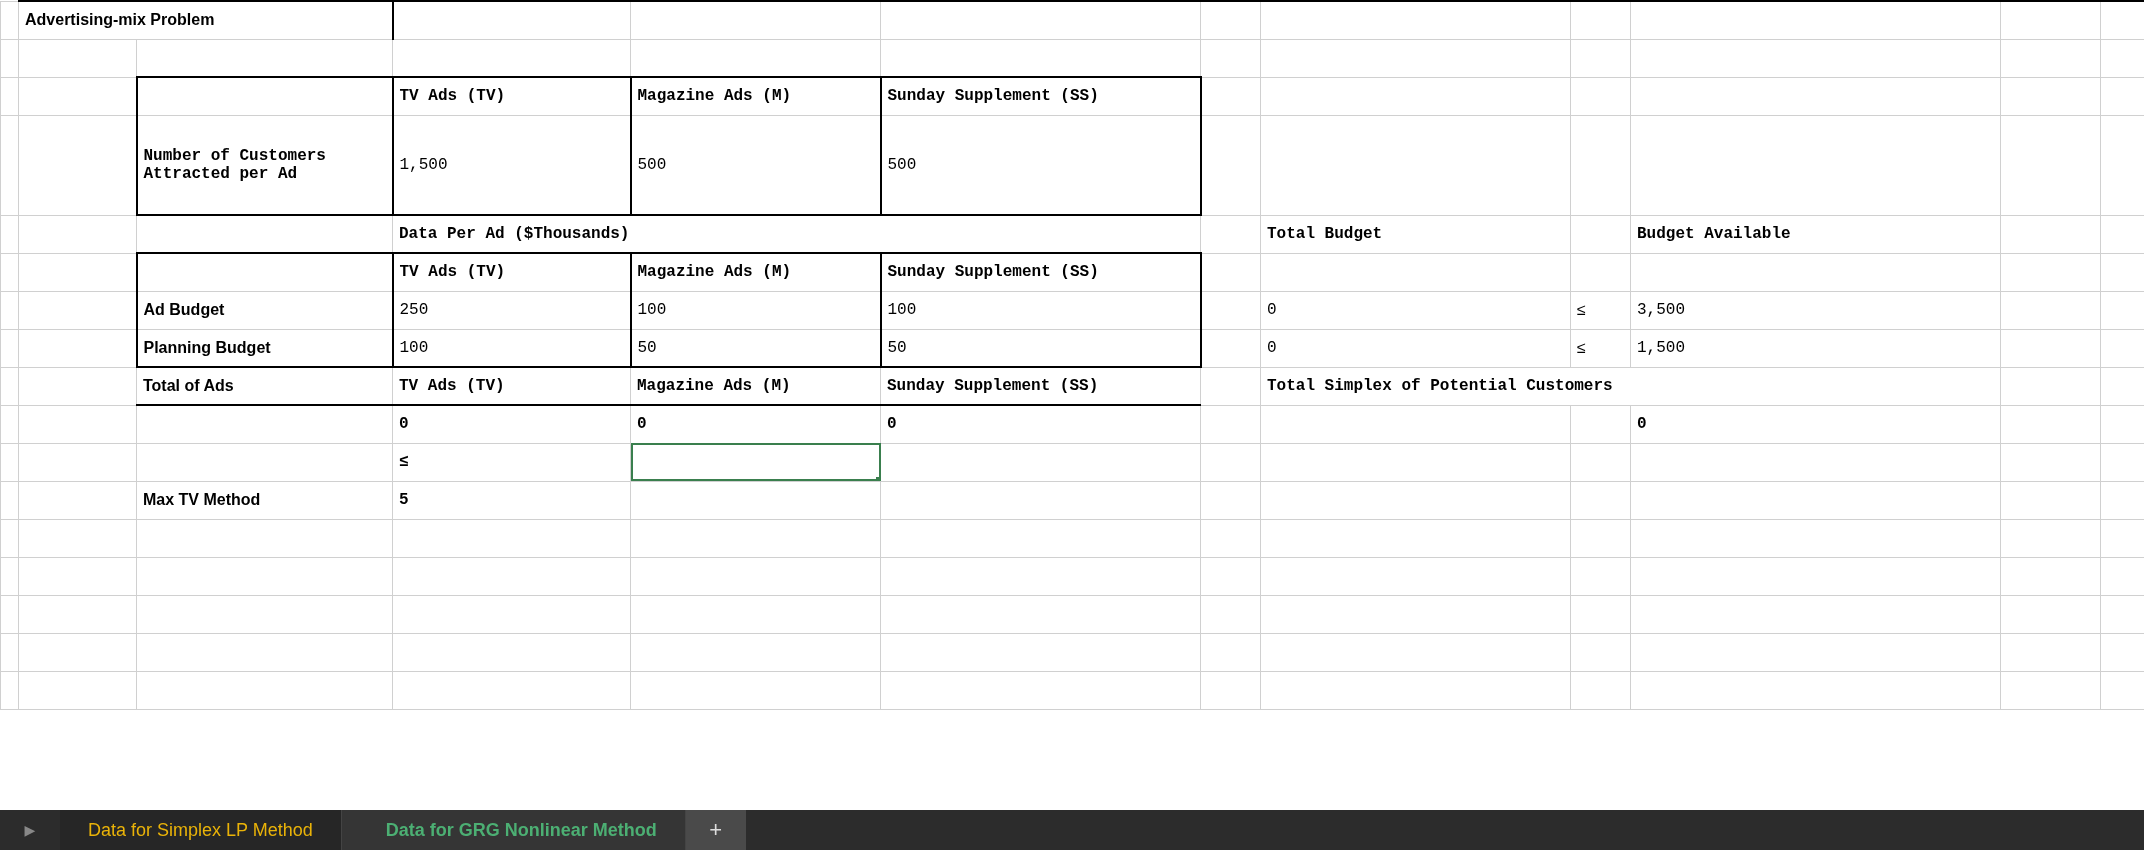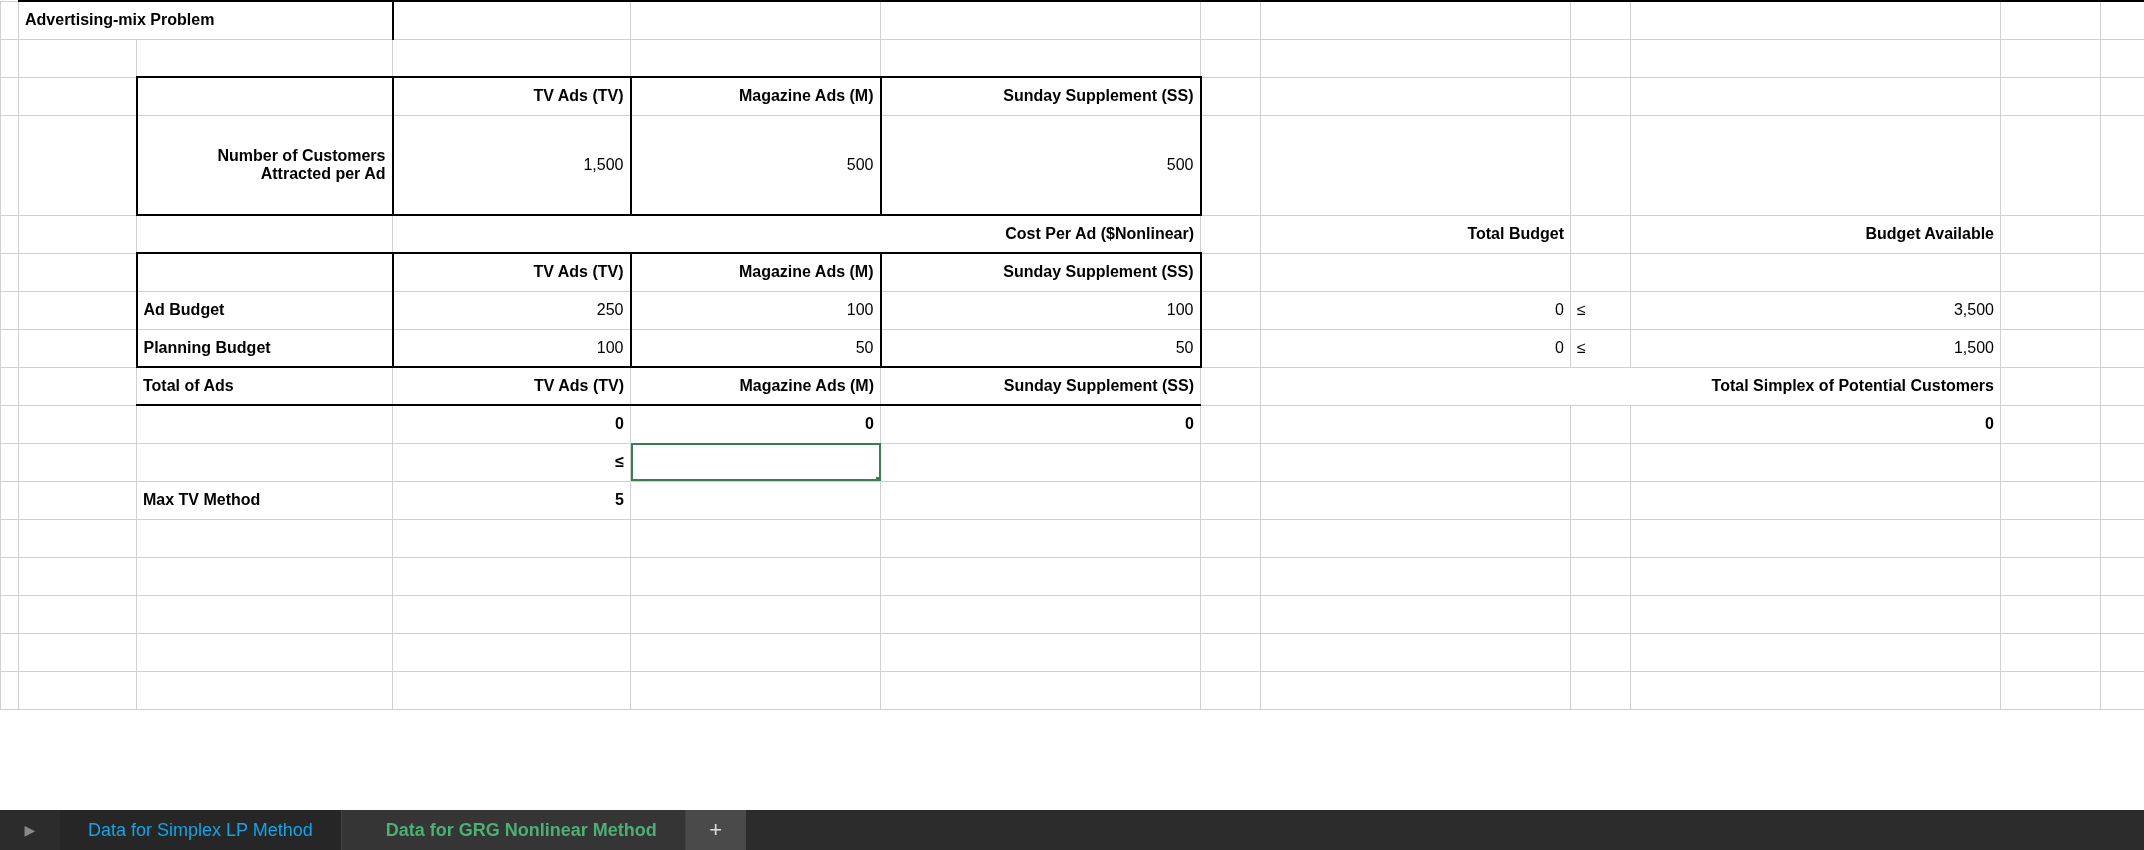--- a/index.html
+++ b/index.html
@@ -27,21 +27,21 @@
   border: 1px solid #d0d0d0;
   height: 38px;
   padding: 2px 6px;
   vertical-align: middle;
   overflow: hidden;
   white-space: nowrap;
   text-overflow: clip;
 }
 td.tall { height: 100px; white-space: normal; }
 .bold { font-weight: 700; }
-.center { text-align: right; }
+.center { text-align: left; font-family: Liberation Mono, monospace; }
 .left { text-align: left; }
 
 .bt { border-top: 2px solid #000; }
 .bb { border-bottom: 2px solid #000; }
 .bl { border-left: 2px solid #000; margin-left: 48px; }
 .br { border-right: 2px solid #000; }
 
 .selected {
   outline: 2.5px solid #3a7f4e;
   outline-offset: -2px;
@@ -73,21 +73,21 @@
   color: #888;
   font-size: 14px;
 }
 .tabbar .tab {
   padding: 0 28px;
   display: flex;
   align-items: center;
   border-right: 1px solid #444;
   cursor: pointer;
 }
-.tabbar .tab.inactive { background: #262626; color: #0ea5e9; }
+.tabbar .tab.inactive { background: #262626; color: #eab308; }
 .tabbar .tab.active { background: #353535; color: #4caf73; font-weight: 700; padding-left: 44px; }
 .tabbar .plus {
   width: 60px;
   display: flex;
   align-items: center;
   justify-content: center;
   color: #ddd;
   background: #4a4a4a;
   font-size: 22px;
   cursor: pointer;
@@ -168,21 +168,21 @@
           <td></td>
           <td></td>
           <td></td>
           <td class="br"></td>
 </tr>
 
 <tr>
 <td></td>
           <td></td>
           <td></td>
-<td colspan="3" class="bold center">Cost Per Ad ($Nonlinear)</td>
+<td colspan="3" class="bold center">Data Per Ad ($Thousands)</td>
 <td></td>
 <td class="bold center">Total Budget</td>
 <td></td>
 <td class="bold center">Budget Available</td>
 <td></td>
           <td class="br"></td>
 </tr>
 <tr>
 <td></td>
           <td></td>

